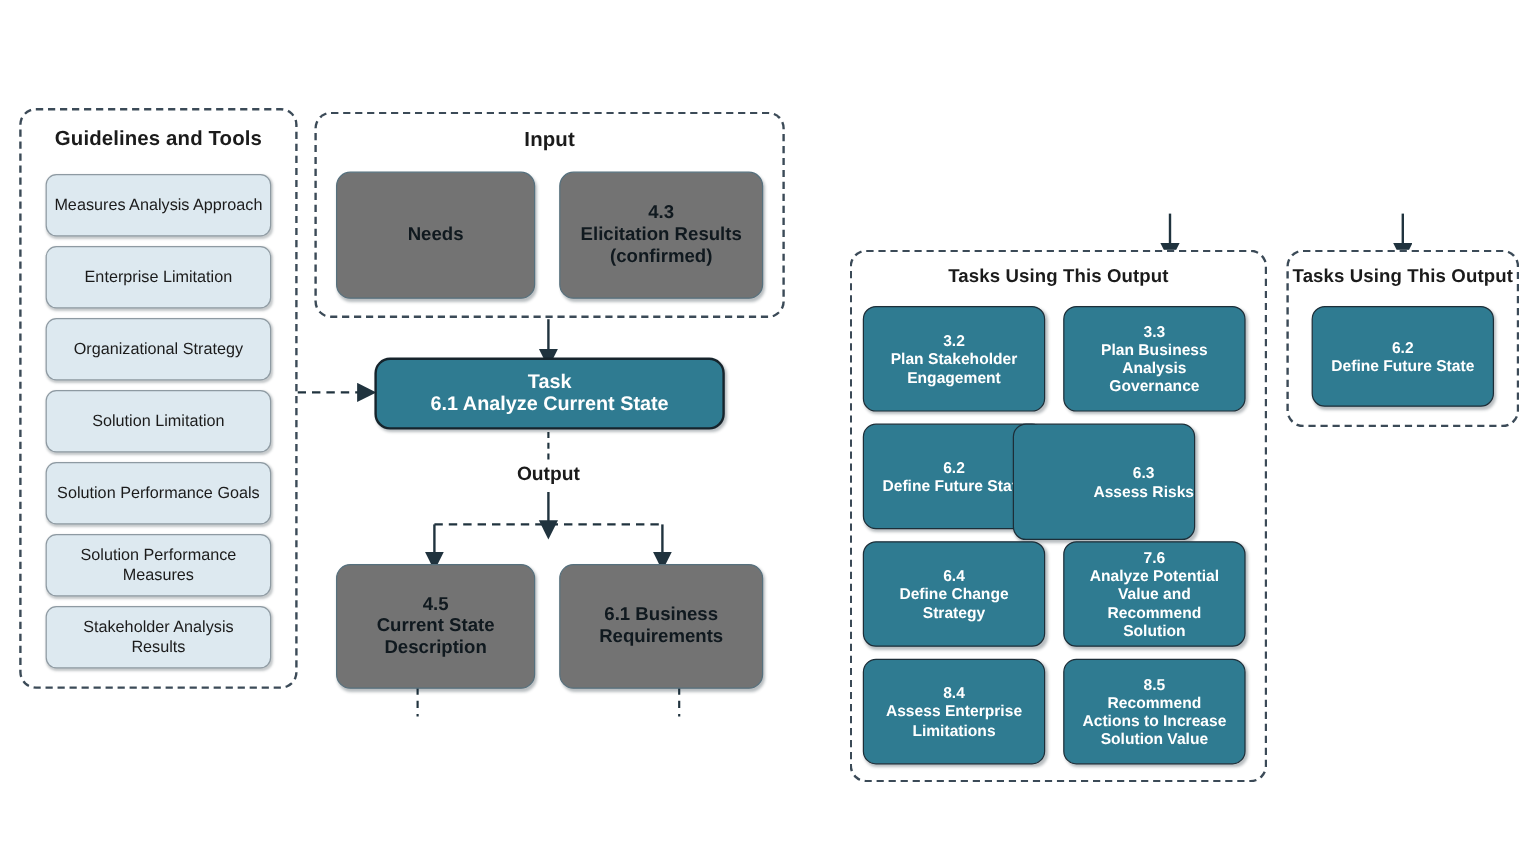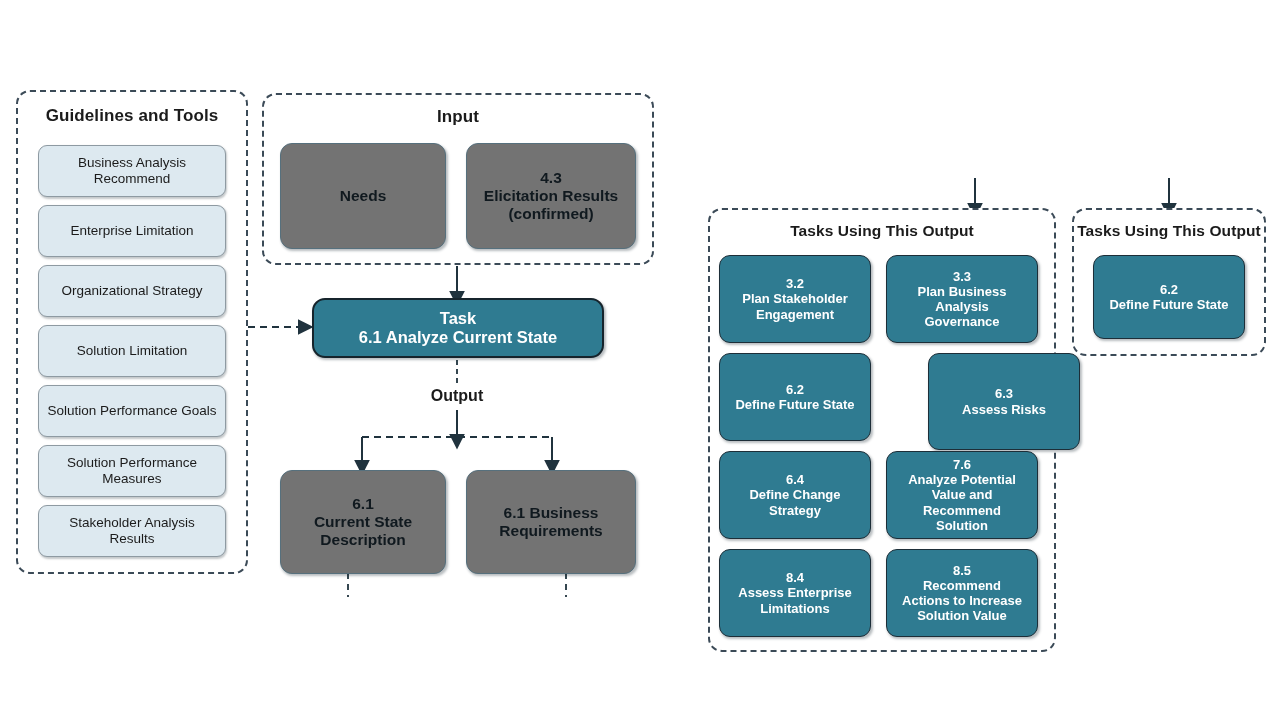--- a/index.html
+++ b/index.html
@@ -136,21 +136,21 @@
     <line x1="566" y1="573" x2="566" y2="597" stroke="#20333e" stroke-width="1.8" stroke-dasharray="6,5"></line>
 
     <line x1="975" y1="178" x2="975" y2="205" stroke="#20333e" stroke-width="2" marker-end="url(#arw)"></line>
     <line x1="1169" y1="178" x2="1169" y2="205" stroke="#20333e" stroke-width="2" marker-end="url(#arw)"></line>
   </svg>
 
   <div class="dash-panel" style="left:16px; top:90px; width:232px; height:484px;">
     <div class="panel-title" style="top:14px; font-size:17px;">Guidelines and Tools</div>
   </div>
   <div class="node node-pale" style="left:38px; top:145px; width:188px; height:52px;">
-    <span class="lbl">Business Analysis Recommend</span>
+    <span class="lbl">Measures Analysis Approach</span>
   </div>
   <div class="node node-pale" style="left:38px; top:205px; width:188px; height:52px;">
     <span class="lbl">Enterprise Limitation</span>
   </div>
   <div class="node node-pale" style="left:38px; top:265px; width:188px; height:52px;">
     <span class="lbl">Organizational Strategy</span>
   </div>
   <div class="node node-pale" style="left:38px; top:325px; width:188px; height:52px;text-align:center;">
     <span class="lbl">Solution Limitation</span>
   </div>
@@ -179,21 +179,21 @@
   </div>
 
   <div class="node node-task" style="left:312px; top:298px; width:292px; height:60px;">
     <span class="lbl">Task
 6.1 Analyze Current State</span>
   </div>
 
   <div class="free-label" style="left:397px; top:387px; width:120px;">Output</div>
 
   <div class="node node-light" style="left:280px; top:470px; width:166px; height:104px;">
-    <span class="lbl">6.1
+    <span class="lbl">4.5
 Current State
 Description</span>
   </div>
   <div class="node node-light" style="left:466px; top:470px; width:170px; height:104px;">
     <span class="lbl">6.1 Business
 Requirements</span>
   </div>
 
   <div class="dash-panel" style="left:708px; top:208px; width:348px; height:444px;">
     <div class="panel-title" style="top:12px; font-size:15.5px;">Tasks Using This Output</div>
@@ -206,21 +206,21 @@
   <div class="node node-dark-sm" style="left:886px; top:255px; width:152px; height:88px;">
     <span class="lbl">3.3
 Plan Business
 Analysis
 Governance</span>
   </div>
   <div class="node node-dark-sm" style="left:719px; top:353px; width:152px; height:88px;">
     <span class="lbl">6.2
 Define Future State</span>
   </div>
-  <div class="node node-dark-sm" style="left:928px; top:353px; width:152px; height:97px;">
+  <div class="node node-dark-sm" style="left:844px; top:353px; width:152px; height:97px;justify-content:flex-end;">
     <span class="lbl">6.3
 Assess Risks</span>
   </div>
   <div class="node node-dark-sm" style="left:719px; top:451px; width:152px; height:88px;">
     <span class="lbl">6.4
 Define Change
 Strategy</span>
   </div>
   <div class="node node-dark-sm" style="left:886px; top:451px; width:152px; height:88px;">
     <span class="lbl">7.6

